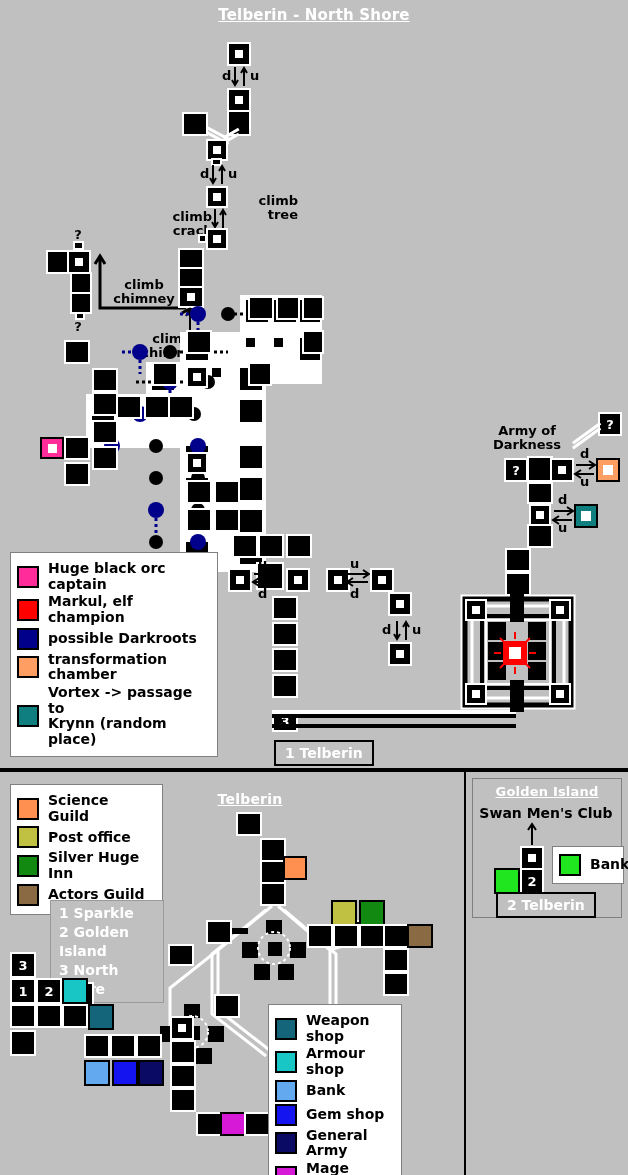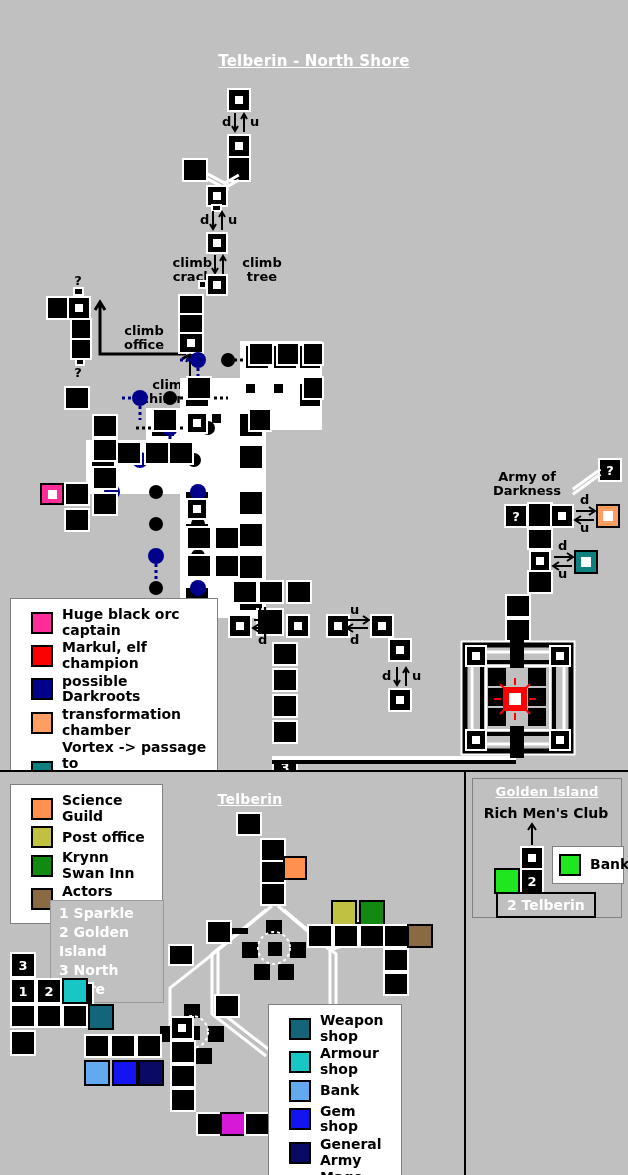--- a/index.html
+++ b/index.html
@@ -1,39 +1,39 @@
 <!DOCTYPE html>
 <html><head>
 <meta charset="utf-8">
 <style>
   html,body{margin:0;padding:0;background:#fff;}
   body{font-family:"DejaVu Sans",sans-serif;}
   #page{position:relative;width:628px;height:1175px;background:#c0c0c0;overflow:hidden;}
 
   
   .panel{position:absolute;box-sizing:border-box;}
-  #panel-north{left:0;top:0;width:628px;height:770px;border-bottom:2px solid #000;background:#c0c0c0;margin-top:46px;}
+  #panel-north{left:0;top:0;width:628px;height:770px;border-bottom:2px solid #000;background:#c0c0c0;}
   #panel-telberin{left:0;top:770px;width:466px;height:405px;border-top:2px solid #000;border-right:2px solid #000;background:#c0c0c0;}
   #panel-golden{left:466px;top:770px;width:162px;height:405px;border-top:2px solid #000;background:#c0c0c0;}
 
   
   .maptitle{position:absolute;color:#fff;font-weight:bold;font-size:15px;
     text-decoration:underline;letter-spacing:.2px;white-space:nowrap;}
   #title-north{left:0;top:6px;width:628px;text-align:center;}
   #title-telberin{left:190px;top:19px;width:120px;text-align:center;font-size:14px;}
   #title-golden{left:18px;top:12px;width:126px;text-align:center;font-size:13px;}
 
   
   .navbtn{position:absolute;box-sizing:border-box;border:2px solid #000;
     background:#c0c0c0;color:#fff;font-weight:bold;font-size:14px;
     text-align:center;line-height:20px;padding:1px 9px;white-space:nowrap;}
 
   
   .legend{position:absolute;box-sizing:border-box;background:#fff;border:1px solid #808080;
-    padding:6px 8px 6px 20px;}
+    padding:6px 8px 6px 6px;}
   .legend .row{display:flex;align-items:center;margin:2px 0;}
   .legend .sw{width:22px;height:22px;border:2px solid #000;box-sizing:border-box;flex:0 0 auto;}
   .legend .lbl{margin-left:9px;font-size:14px;font-weight:bold;color:#000;line-height:1.12;
     font-family:"DejaVu Sans",sans-serif;white-space:pre-line;}
 
   
   #refbox{position:absolute;box-sizing:border-box;border:1px solid #9a9a9a;background:#c0c0c0;
     padding:3px 8px 4px 8px;color:#fff;font-weight:bold;font-size:14px;line-height:1.35;}
 
   
@@ -96,21 +96,21 @@
     <svg style="position:absolute;left:208px;top:164px;" width="22" height="22">
       <path d="M5 1 L5 18 M2 14 L5 19 L8 14" stroke="#000" stroke-width="2" fill="none"></path>
       <path d="M14 20 L14 3 M11 7 L14 2 L17 7" stroke="#000" stroke-width="2" fill="none"></path>
     </svg>
 
     <div class="marker" style="left:206px;top:186px;width:22px;height:22px;">
         <span class="inner"></span>
       </div>
 
     <div class="ann" style="left:132px;top:210px;width:80px;text-align:right;">climb crack</div>
-    <div class="ann" style="left:226px;top:210px;width:72px;text-align:center;">climb tree</div>
+    <div class="ann" style="left:226px;top:194px;width:72px;text-align:right;">climb tree</div>
     <svg style="position:absolute;left:211px;top:208px;" width="18" height="22">
       <path d="M4 1 L4 18 M1 14 L4 19 L7 14" stroke="#000" stroke-width="2" fill="none"></path>
       <path d="M12 20 L12 3 M9 7 L12 2 L15 7" stroke="#000" stroke-width="2" fill="none"></path>
     </svg>
 
     <div class="marker" style="left:206px;top:228px;width:22px;height:22px;">
         <span class="inner"></span>
       </div>
     <div class="room" style="left:198px;top:234px;width:9px;height:9px;"></div>
 
@@ -119,21 +119,21 @@
     <div class="room" style="left:46px;top:250px;width:26px;height:24px;"></div>
     <div class="marker" style="left:67px;top:250px;width:24px;height:24px;">
         <span class="inner"></span>
       </div>
     <div class="room" style="left:70px;top:272px;width:22px;height:22px;"></div>
     <div class="room" style="left:70px;top:292px;width:22px;height:22px;"></div>
     <div class="room" style="left:75px;top:312px;width:10px;height:8px;"></div>
     <div class="ann" style="left:68px;top:320px;width:20px;">?</div>
 
     <div class="ann" style="left:106px;top:278px;width:76px;">climb
-office</div>
+chimney</div>
     <svg style="position:absolute;left:88px;top:252px;" width="112" height="62">
       <path d="M98 56 L12 56 L12 6 M7 12 L12 4 L17 12" stroke="#000" stroke-width="3" fill="none"></path>
       <path d="M94 51 L103 56 L94 61" stroke="#000" stroke-width="3" fill="none"></path>
     </svg>
 
     <div class="room" style="left:178px;top:248px;width:26px;height:22px;"></div>
     <div class="room" style="left:178px;top:267px;width:26px;height:22px;"></div>
     <div class="marker" style="left:178px;top:286px;width:26px;height:22px;">
         <span class="inner"></span>
       </div>
@@ -438,21 +438,21 @@
       <div class="row">
         <span class="sw" style="background:#ff9050"></span>
         <span class="lbl">Science Guild</span>
       </div>
       <div class="row">
         <span class="sw" style="background:#c0c042"></span>
         <span class="lbl">Post office</span>
       </div>
       <div class="row">
         <span class="sw" style="background:#128a12"></span>
-        <span class="lbl">Krynn Swan Inn</span>
+        <span class="lbl">Silver Huge Inn</span>
       </div>
       <div class="row">
         <span class="sw" style="background:#8a6a42"></span>
         <span class="lbl">Actors Guild</span>
       </div>
     </div>
 
     <div id="refbox" style="left:50px;top:128px;width:114px;">
       <div>1 Sparkle</div>
       <div>2 Golden Island</div>
@@ -577,21 +577,21 @@
       </div>
     </div>
   </div>
 
   <div class="panel" id="panel-golden">
     <div style="position:absolute;left:6px;top:6px;width:150px;height:140px;
                 box-sizing:border-box;border:1px solid #808080;"></div>
 
     <div class="maptitle" id="title-golden">Golden Island</div>
 
-    <div class="ann" style="left:10px;top:34px;width:140px;font-size:14px;">Rich Men's Club</div>
+    <div class="ann" style="left:10px;top:34px;width:140px;font-size:14px;">Swan Men's Club</div>
     <svg style="position:absolute;left:58px;top:50px;" width="16" height="24">
       <path d="M8 23 L8 3 M4 8 L8 2 L12 8" stroke="#000" stroke-width="2" fill="none"></path>
     </svg>
 
     <div class="marker" style="left:54px;top:74px;width:24px;height:24px;">
         <span class="inner"></span>
       </div>
     <div class="qroom" style="left:54px;top:96px;width:24px;height:26px;">2</div>
     <div class="swatchroom" style="left:28px;top:96px;width:26px;height:26px;background:#1fe61f;"></div>
 

